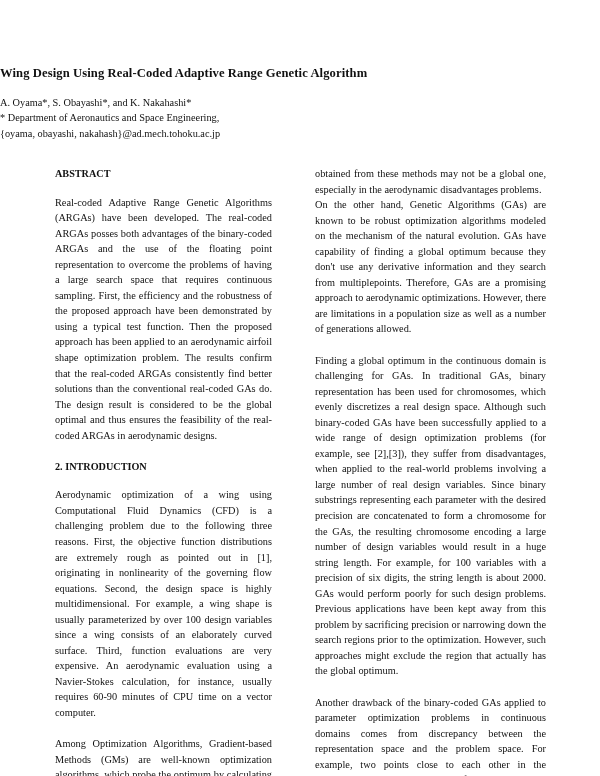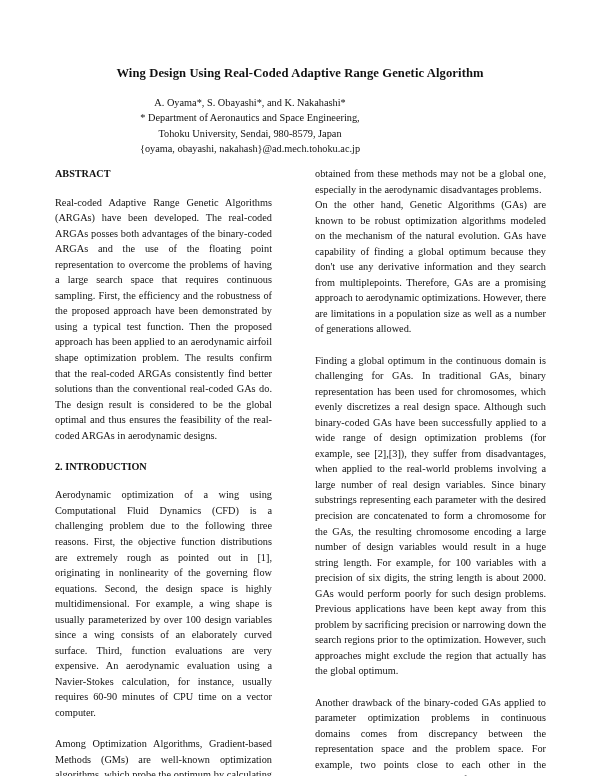--- a/index.html
+++ b/index.html
@@ -1,37 +1,36 @@
 <!DOCTYPE html>
 <html><head>
 <meta charset="utf-8">
 <style>
   html, body { margin: 0; padding: 0; background: #ffffff; }
   body { width: 600px; height: 776px; position: relative; overflow: hidden;
          font-family: "Liberation Serif", serif; color: #111; }
-  .title { position: absolute; top: 66px; left: 0; width: 600px; text-align: center;
+  .title { position: absolute; top: 66px; left: 0; width: 600px; text-align: left;
            font-weight: bold; font-size: 12.6px; letter-spacing: 0.1px; }
-  .header { position: absolute; top: 95px; left: 0; width: 500px; text-align: center;
+  .header { position: absolute; top: 95px; left: 0; width: 500px; text-align: left;
             font-size: 10.3px; line-height: 15.4px; }
   .col { position: absolute; top: 166px; font-size: 10.3px; line-height: 15.55px; }
   .col.left { left: 55px; width: 217px; }
   .col.right { left: 315px; width: 231px; }
   .sec-head { text-align: left; font-weight: bold; font-size: 10.2px; margin: 0 0 13px 0; }
   .para { text-align: justify; text-align-last: left; margin: 0 0 15.5px 0; }
   .para.tight { margin-bottom: 0; }
 </style>
 </head>
 <body>
 
 <div class="title">Wing Design Using Real-Coded Adaptive Range Genetic Algorithm</div>
 
 <div class="header">
   <div>A. Oyama*, S. Obayashi*, and K. Nakahashi*</div>
   <div>* Department of Aeronautics and Space Engineering,</div>
-  <div>Tohoku University, Sendai, 980-8579, Japan</div>
   <div>{oyama, obayashi, nakahash}@ad.mech.tohoku.ac.jp</div>
 </div>
 
 <div class="col left">
   <div class="sec-head">ABSTRACT</div>
   <p class="para">Real-coded Adaptive Range Genetic Algorithms (ARGAs) have been developed. The real-coded ARGAs posses both advantages of the binary-coded ARGAs and the use of the floating point representation to overcome the problems of having a large search space that requires continuous sampling. First, the efficiency and the robustness of the proposed approach have been demonstrated by using a typical test function. Then the proposed approach has been applied to an aerodynamic airfoil shape optimization problem. The results confirm that the real-coded ARGAs consistently find better solutions than the conventional real-coded GAs do. The design result is considered to be the global optimal and thus ensures the feasibility of the real-coded ARGAs in aerodynamic designs.</p>
   <div class="sec-head">2. INTRODUCTION</div>
   <p class="para">Aerodynamic optimization of a wing using Computational Fluid Dynamics (CFD) is a challenging problem due to the following three reasons. First, the objective function distributions are extremely rough as pointed out in [1], originating in nonlinearity of the governing flow equations. Second, the design space is highly multidimensional. For example, a wing shape is usually parameterized by over 100 design variables since a wing consists of an elaborately curved surface. Third, function evaluations are very expensive. An aerodynamic evaluation using a Navier-Stokes calculation, for instance, usually requires 60-90 minutes of CPU time on a vector computer.</p>
   <p class="para tight">Among Optimization Algorithms, Gradient-based Methods (GMs) are well-known optimization algorithms, which probe the optimum by calculating the local gradient information. Although GMs are superior to other optimization algorithms in the local search, the optimum</p>
 </div>

